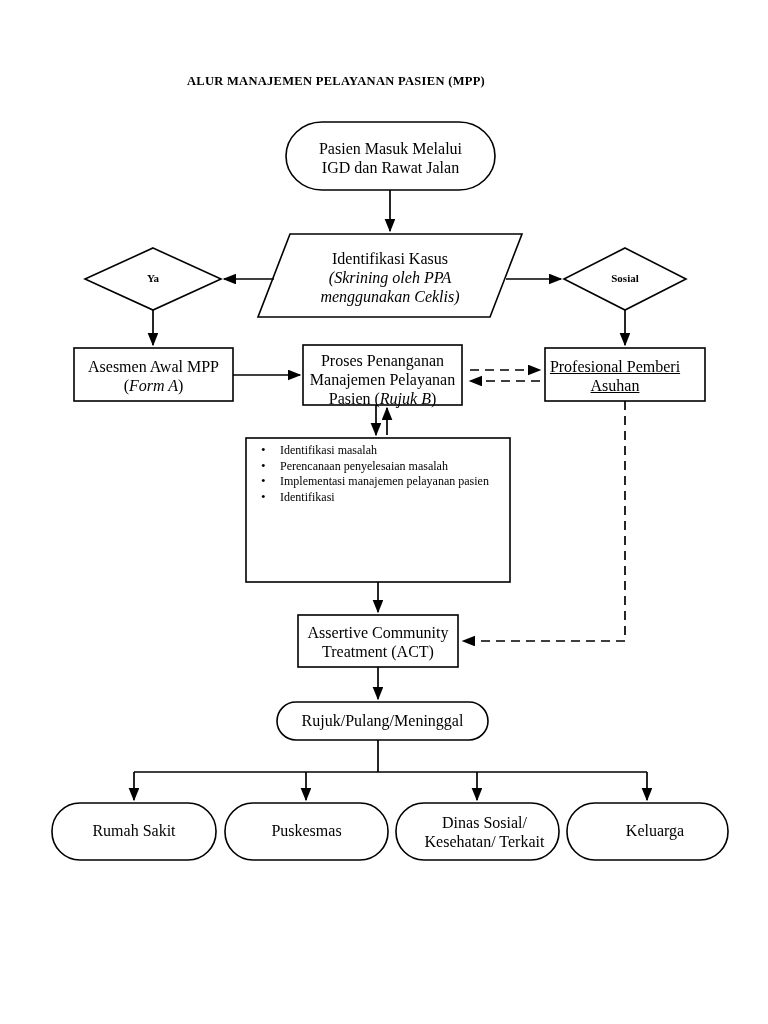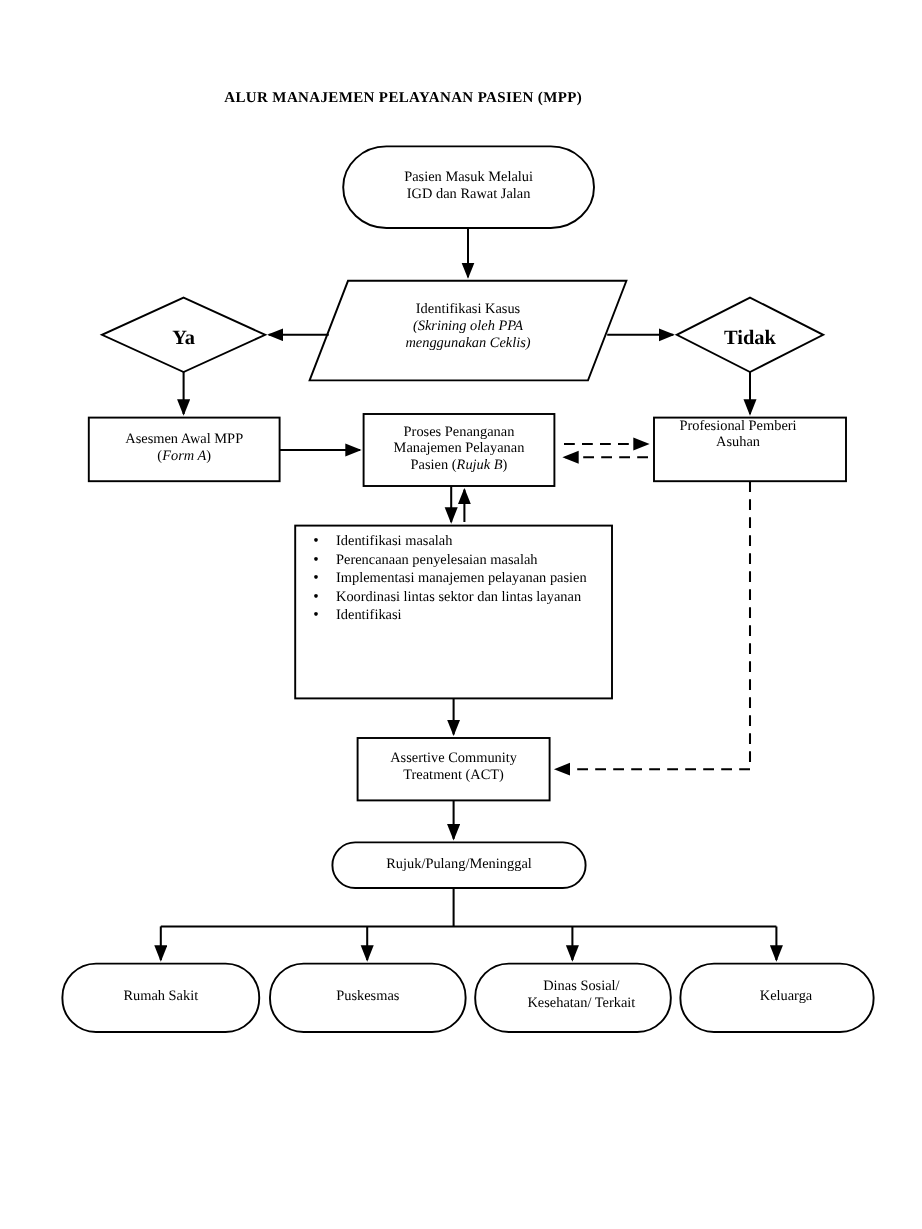--- a/index.html
+++ b/index.html
@@ -56,25 +56,25 @@
     left: 0;
     top: 74px;
     width: 672px;
     text-align: center;
     font-size: 12.5px;
     font-weight: bold;
     letter-spacing: 0.3px;
     font-family: "Liberation Serif", serif;
   }
   .node-text {
-    font-size: 12px;
+    font-size: 16px;
   }
   .node-text .ital { font-style: italic; }
   .diamond-text {
-    font-size: 17px;
+    font-size: 11px;
     font-weight: bold;
   }
   .bullet-box-wrap {
     position: absolute;
     box-sizing: border-box;
     text-align: left;
   }
   .bullet-title {
     font-size: 12.4px;
     font-weight: bold;
@@ -182,45 +182,44 @@
     <span>Identifikasi Kasus</span><br>
     <span class="ital">(Skrining oleh PPA</span><br>
     <span class="ital">menggunakan Ceklis)</span>
   </div>
 
   <div class="lbl diamond-text" style="left:113px; top:272px; width:80px;">
     <span>Ya</span>
   </div>
 
   <div class="lbl diamond-text" style="left:585px; top:272px; width:80px;">
-    <span>Tidak</span>
+    <span>Sosial</span>
   </div>
 
   <div class="lbl node-text" style="left:74px; top:358px; width:159px;">
     <span>Asesmen Awal MPP</span><br>
     <span>(</span><span class="ital">Form A</span><span>)</span>
   </div>
 
   <div class="lbl node-text" style="left:303px; top:352px; width:159px;">
     <span>Proses Penanganan</span><br>
     <span>Manajemen Pelayanan</span><br>
     <span>Pasien (</span><span class="ital">Rujuk B</span><span>)</span>
   </div>
 
-  <div class="lbl node-text" style="left:545px; top:347px; width:140px;">
+  <div class="lbl node-text" style="left:545px; top:358px; width:140px;text-decoration:underline;">
     <span>Profesional Pemberi</span><br>
     <span>Asuhan</span>
   </div>
 
   <div class="bullet-box-wrap" style="left:252px; top:443px; width:254px;">
     <ul class="bullets">
       <li>Identifikasi masalah</li>
       <li>Perencanaan penyelesaian masalah</li>
       <li>Implementasi manajemen pelayanan pasien</li>
-      <li>Koordinasi lintas sektor dan lintas layanan</li>
       <li>Identifikasi</li>
     </ul>
   </div>
 
   <div class="lbl node-text" style="left:298px; top:624px; width:160px;">
     <span>Assertive Community</span><br>
     <span>Treatment (ACT)</span>
   </div>
 
   <div class="lbl node-text" style="left:277px; top:712px; width:211px;">

